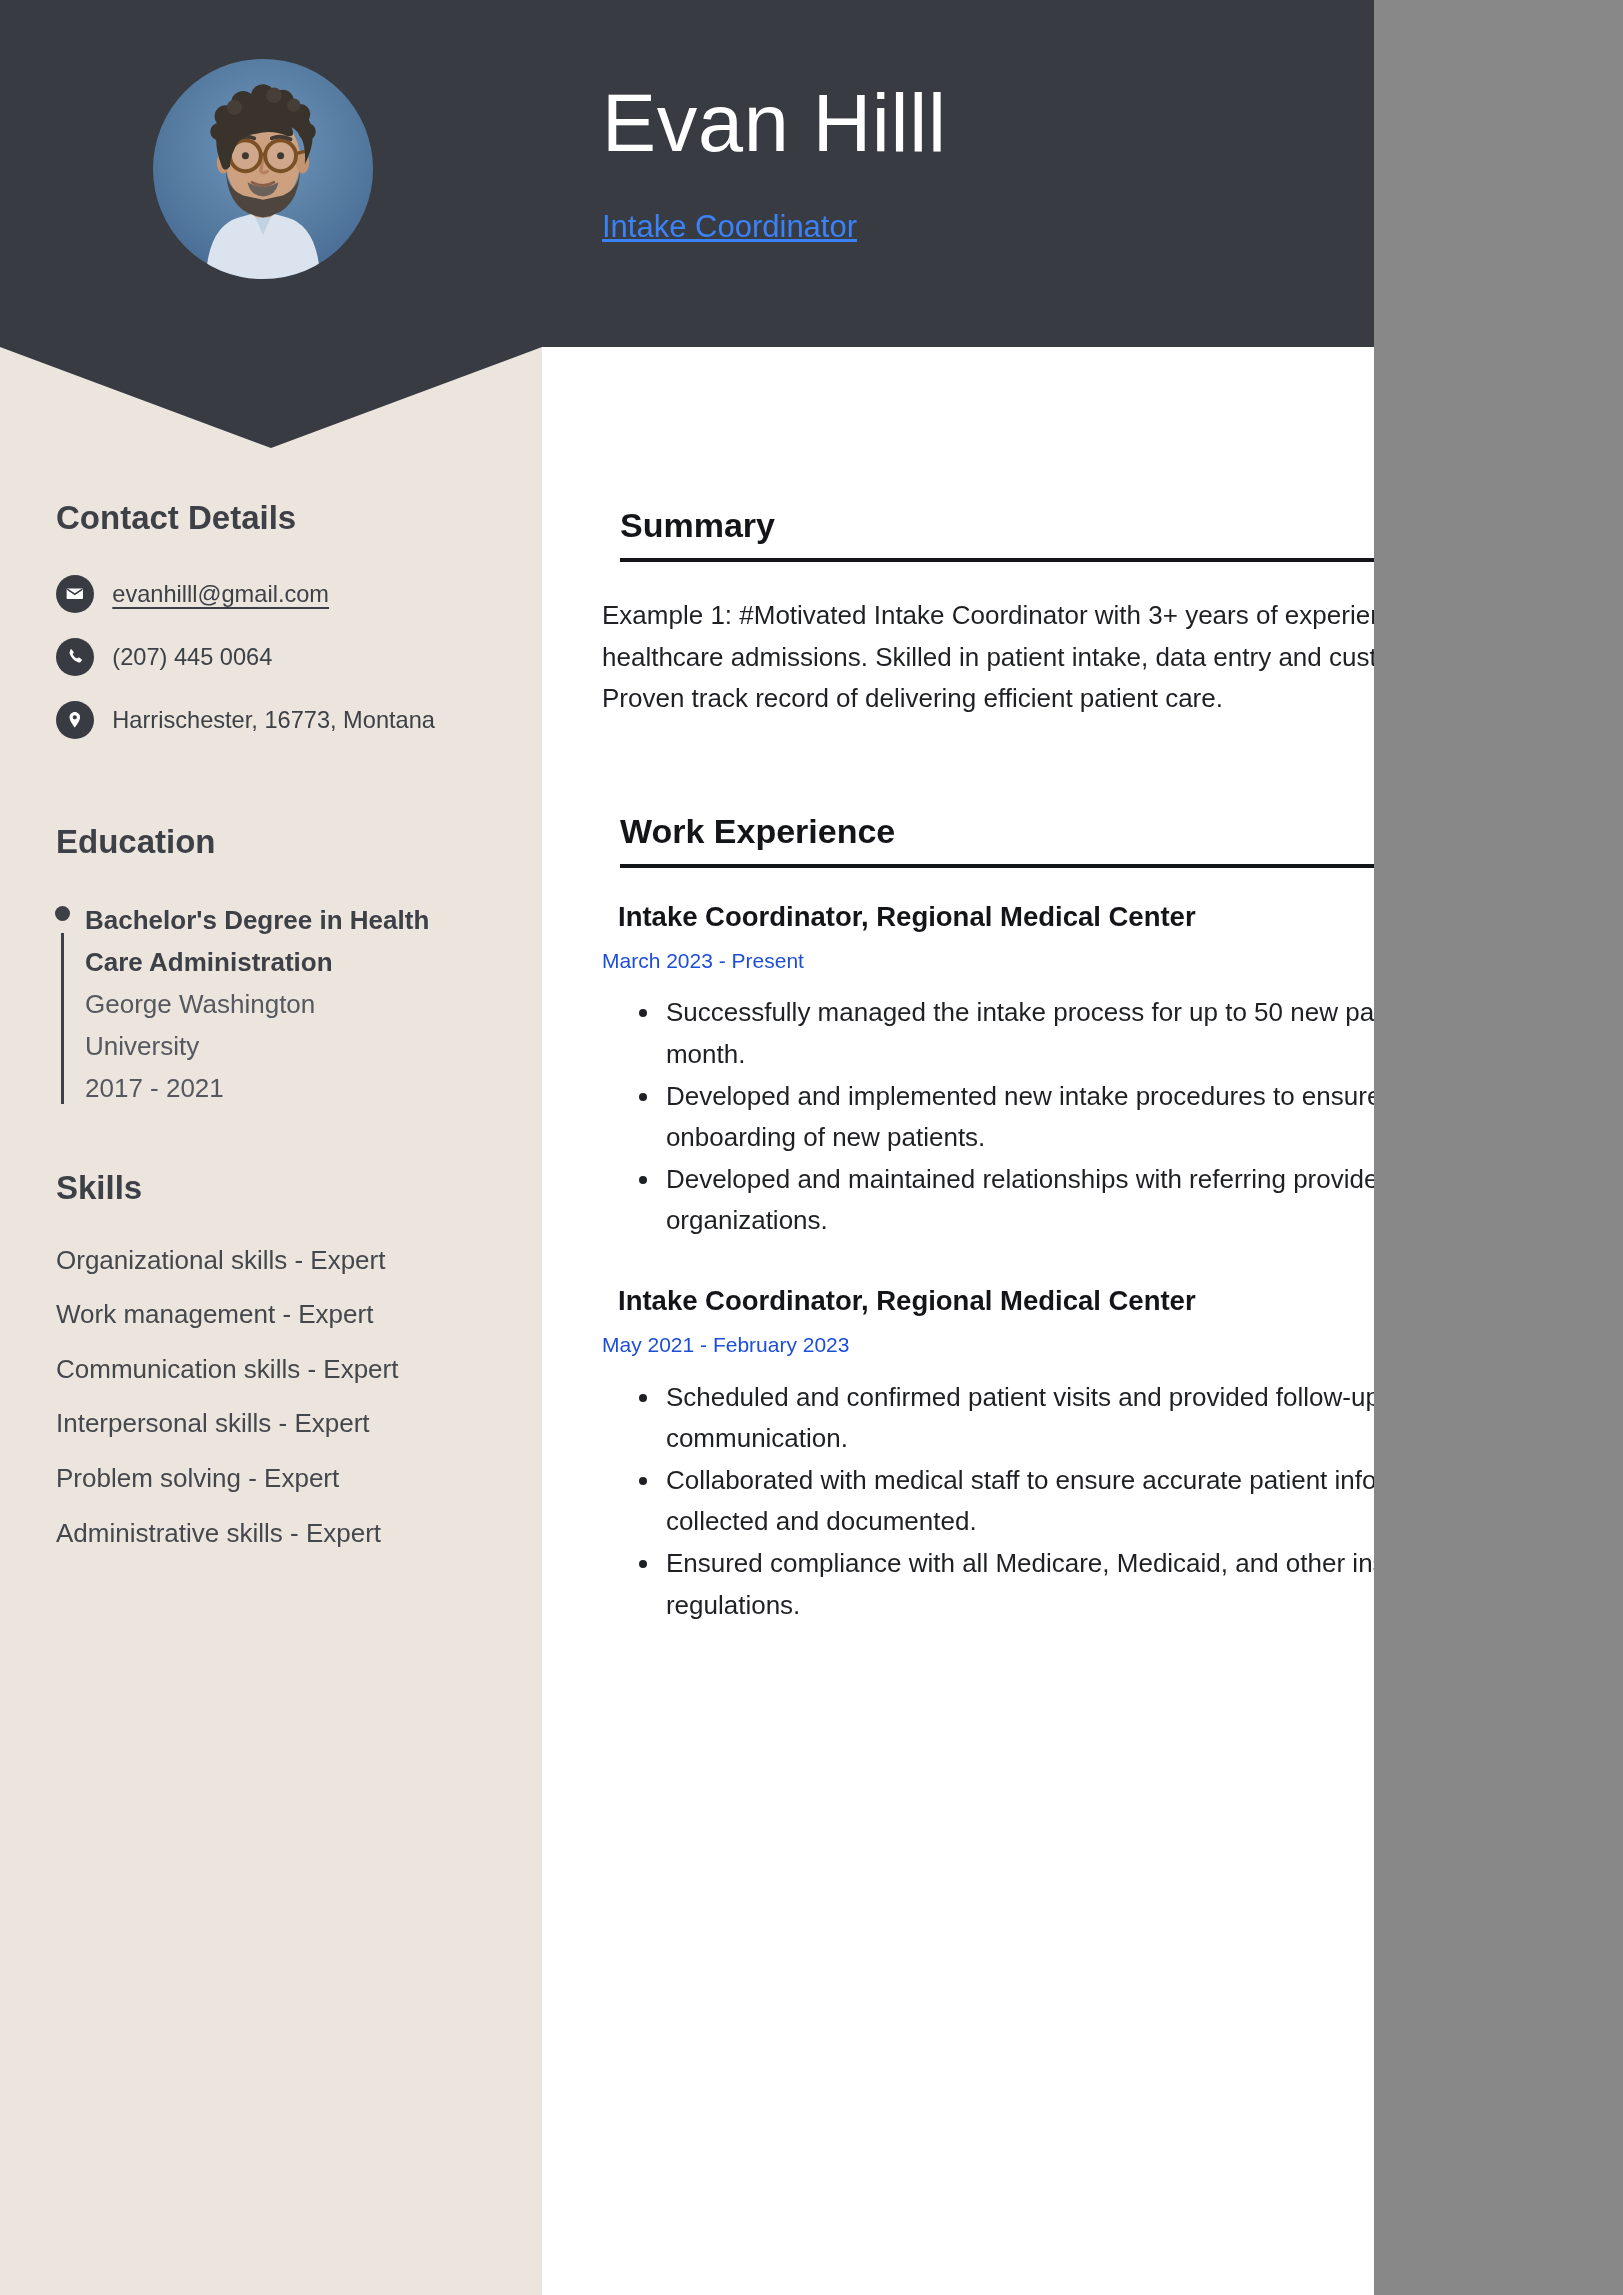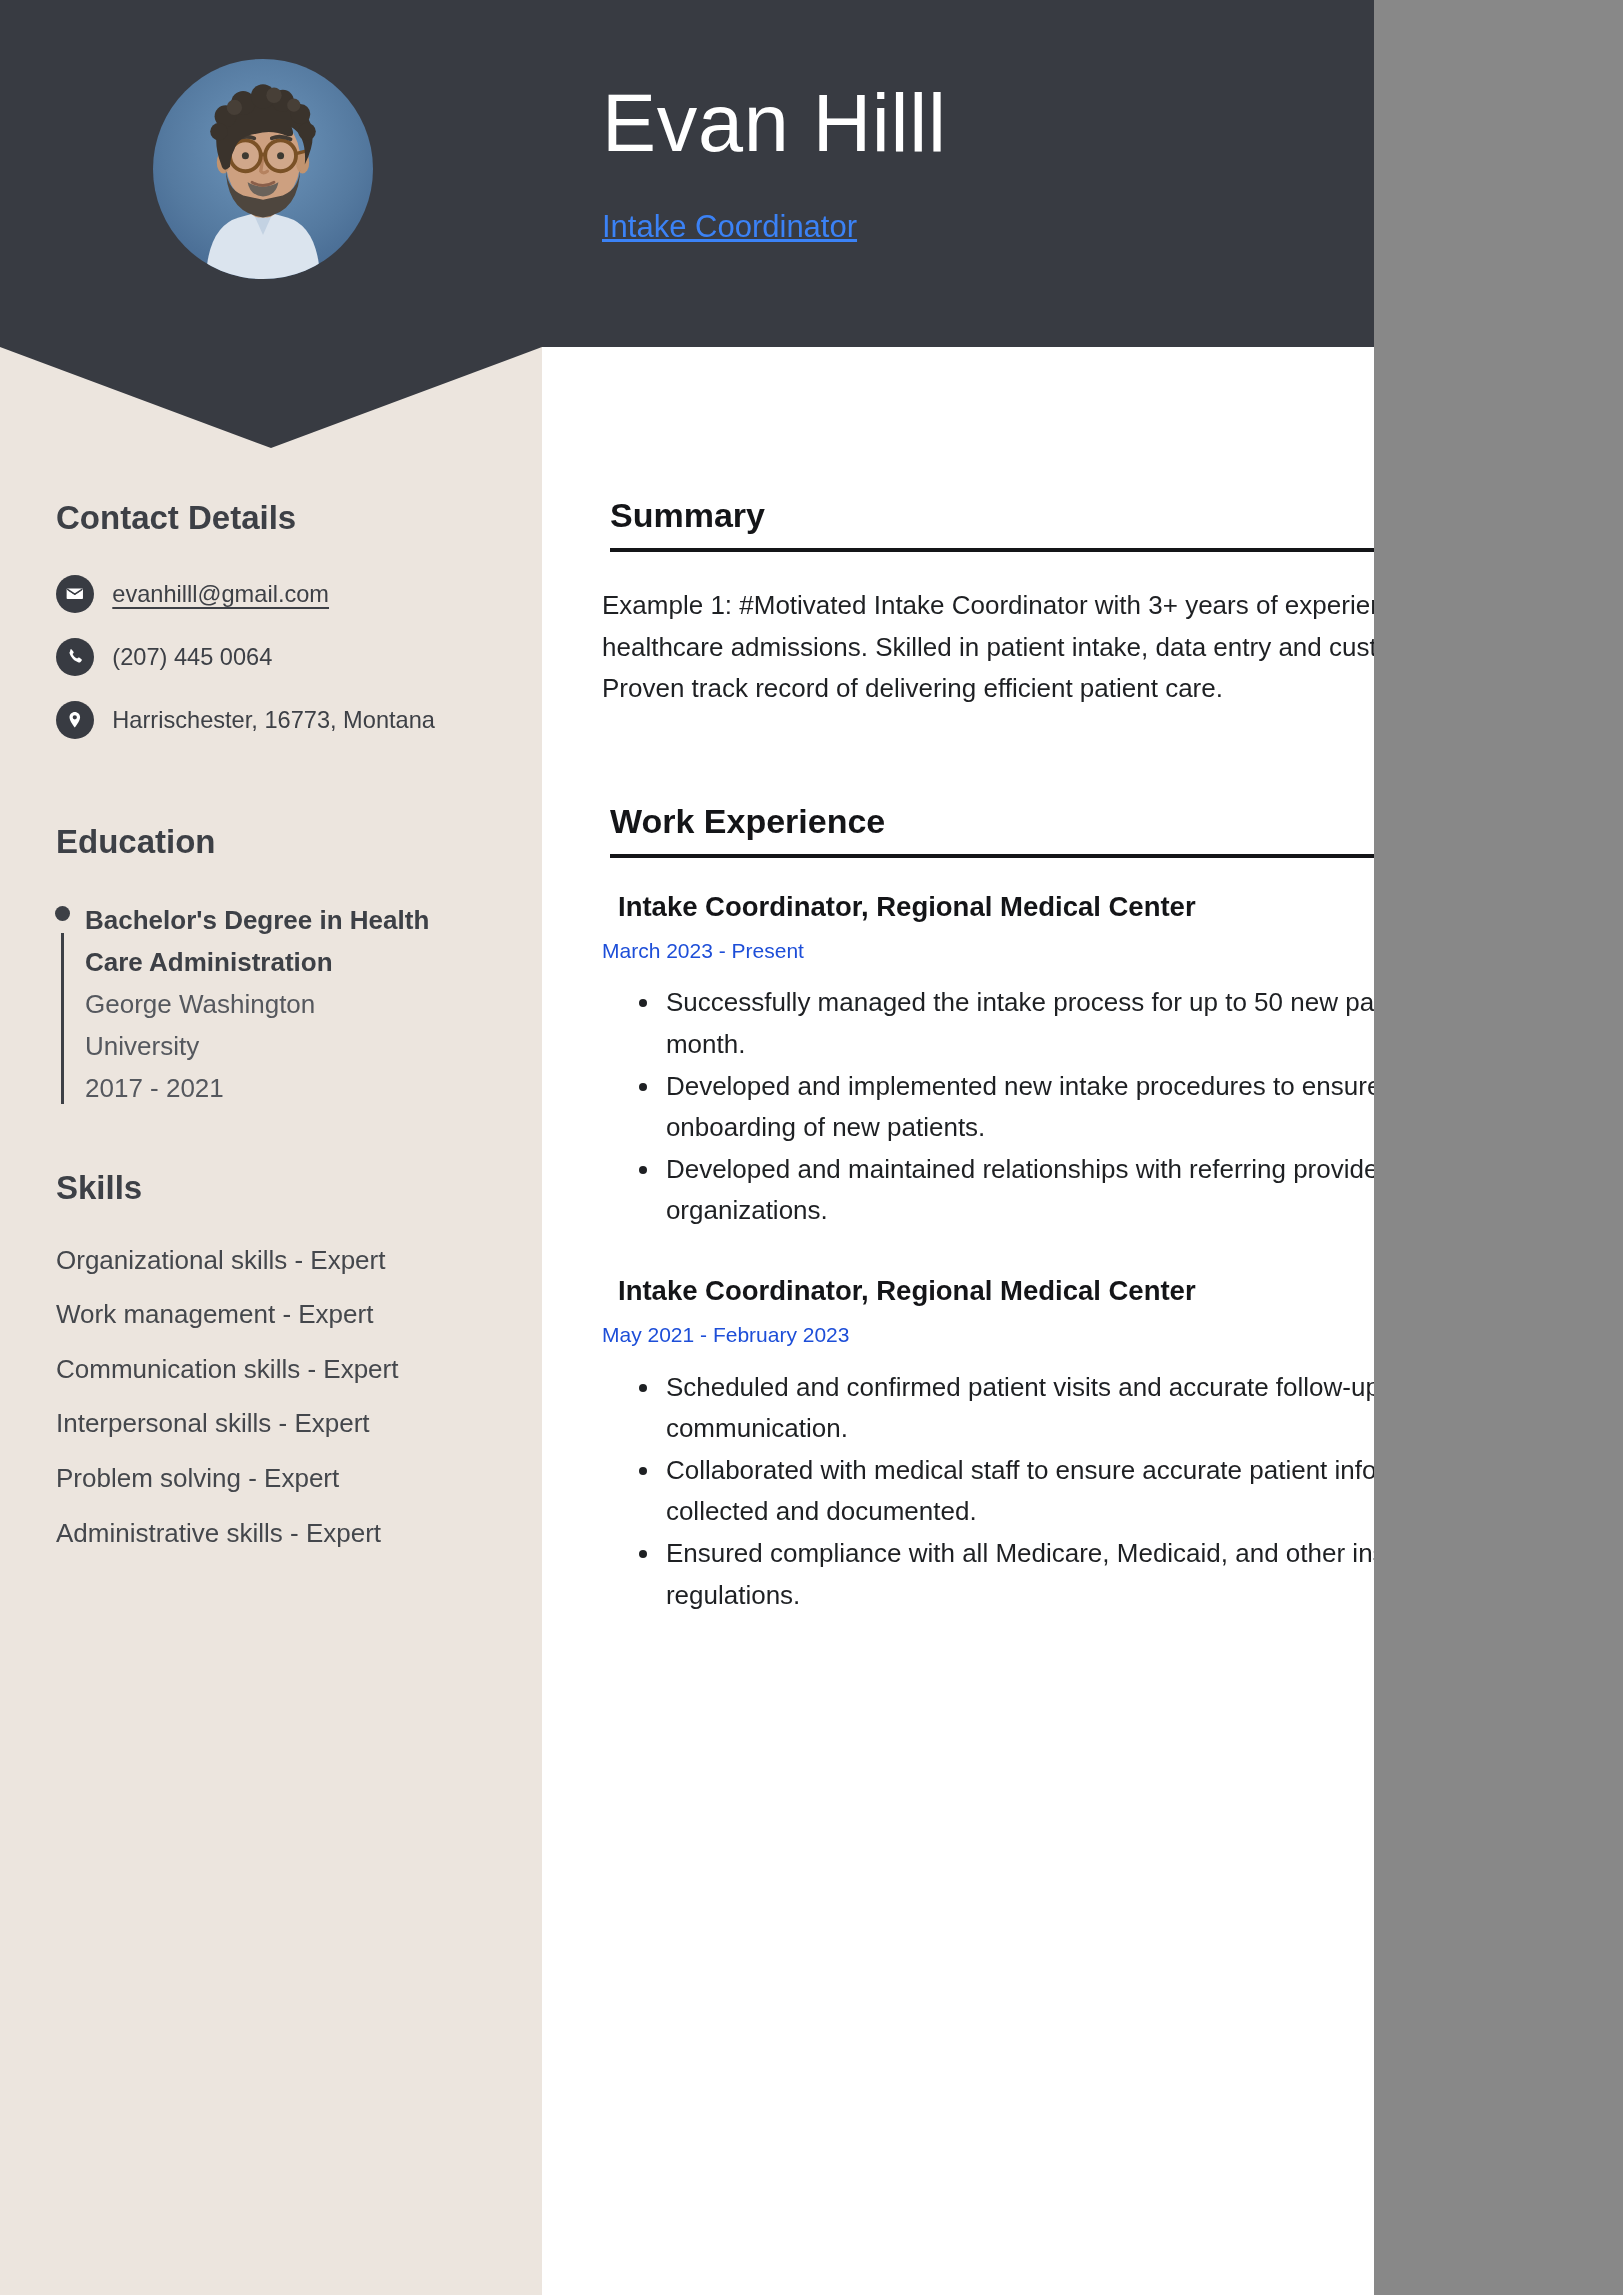--- a/index.html
+++ b/index.html
@@ -73,21 +73,21 @@
   }
   .edu-degree{font-size:26px;font-weight:600;line-height:1.62;color:#3d4046;max-width:367px;}
   .edu-school{font-size:26px;font-weight:400;line-height:1.62;color:#55585e;max-width:275px;}
   .edu-dates{font-size:26px;font-weight:400;line-height:1.62;color:#55585e;}
   .skill-item{font-size:26px;color:#44474c;margin-bottom:23.6px;}
   
   .main-content{
     position:absolute;left:602px;top:488px;width:953px;color:#1e2023;
   }
   .main-heading{
-    font-size:34px;font-weight:600;color:#141518;margin:8px;
+    font-size:34px;font-weight:600;color:#141518;margin:18px;
     padding-bottom:13px;border-bottom:4.6px solid #141518;
   }
   .summary-text{
     font-size:26px;line-height:1.6;margin-top:33px;color:#1e2023;
   }
   .work-section{margin-top:92px;}
   .job{margin-top:33px;}
   .job-title{font-size:27.5px;font-weight:700;color:#141518;margin:16px;}
   .job-dates{font-size:21px;color:#1d4ed8;margin-top:7.9px;}
   .job-bullets{
@@ -242,21 +242,21 @@
           <li>Successfully managed the intake process for up to 50 new patients per month.</li>
           <li>Developed and implemented new intake procedures to ensure efficient onboarding of new patients.</li>
           <li>Developed and maintained relationships with referring providers and organizations.</li>
         </ul>
       </div>
 
       <div class="job">
         <h3 class="job-title">Intake Coordinator, Regional Medical Center</h3>
         <div class="job-dates">May 2021 - February 2023</div>
         <ul class="job-bullets">
-          <li>Scheduled and confirmed patient visits and accurate follow-up communication.</li>
+          <li>Scheduled and confirmed patient visits and provided follow-up communication.</li>
           <li>Collaborated with medical staff to ensure accurate patient information was collected and documented.</li>
           <li>Ensured compliance with all Medicare, Medicaid, and other insurance regulations.</li>
         </ul>
       </div>
     </section>
 
 
   </div>
 
 </div>

